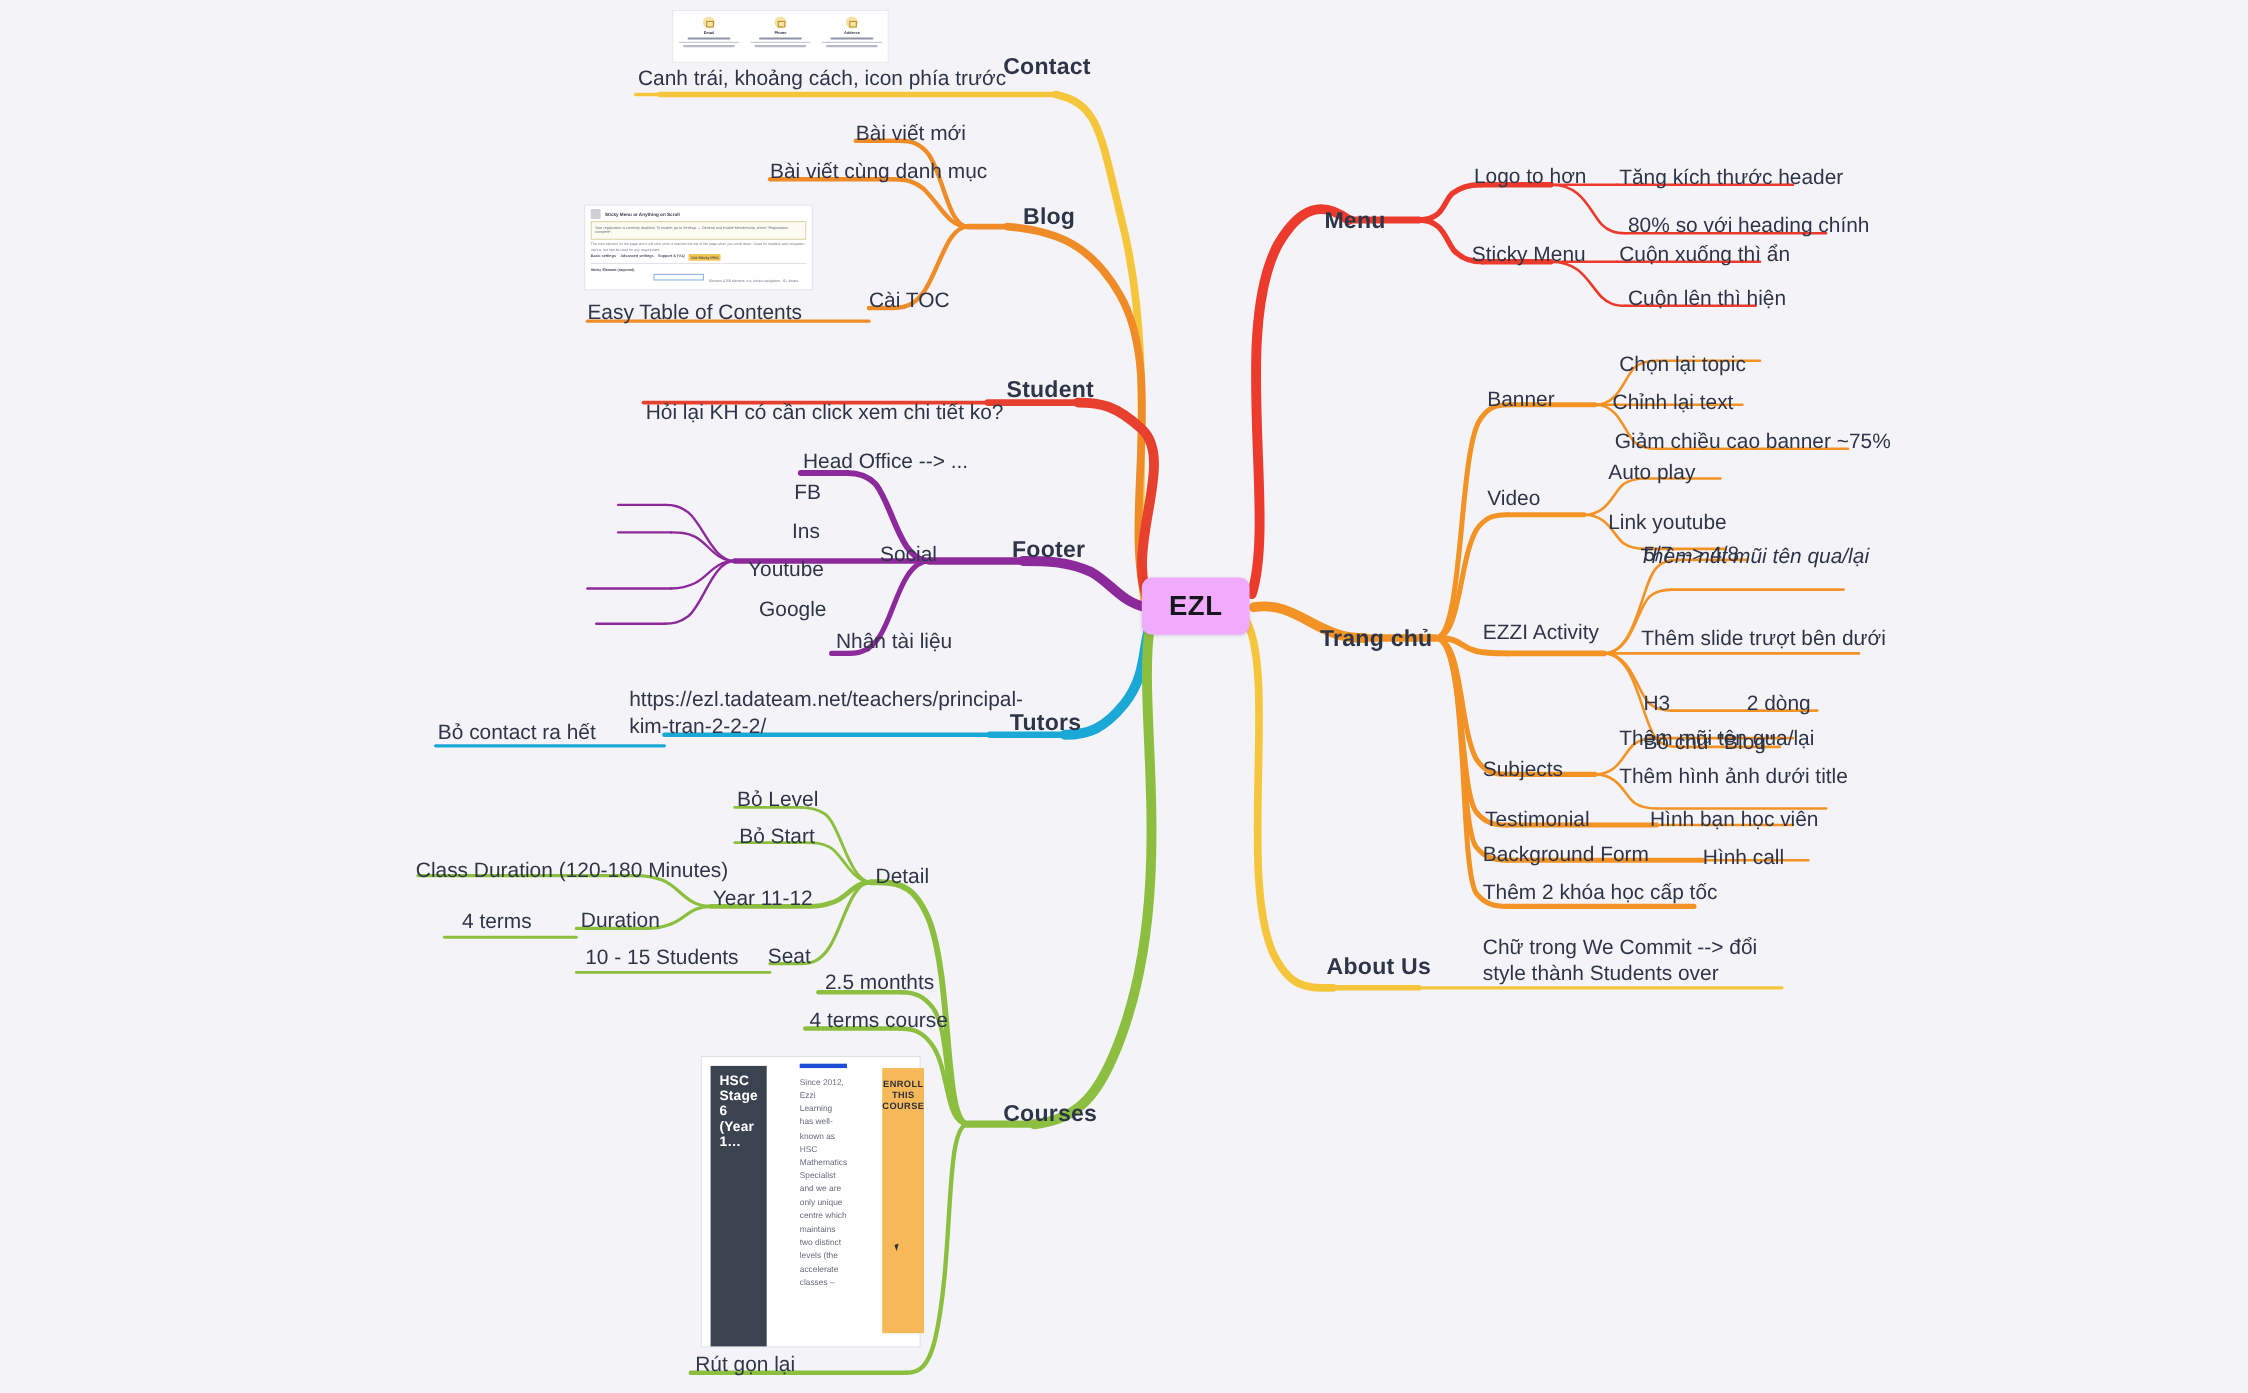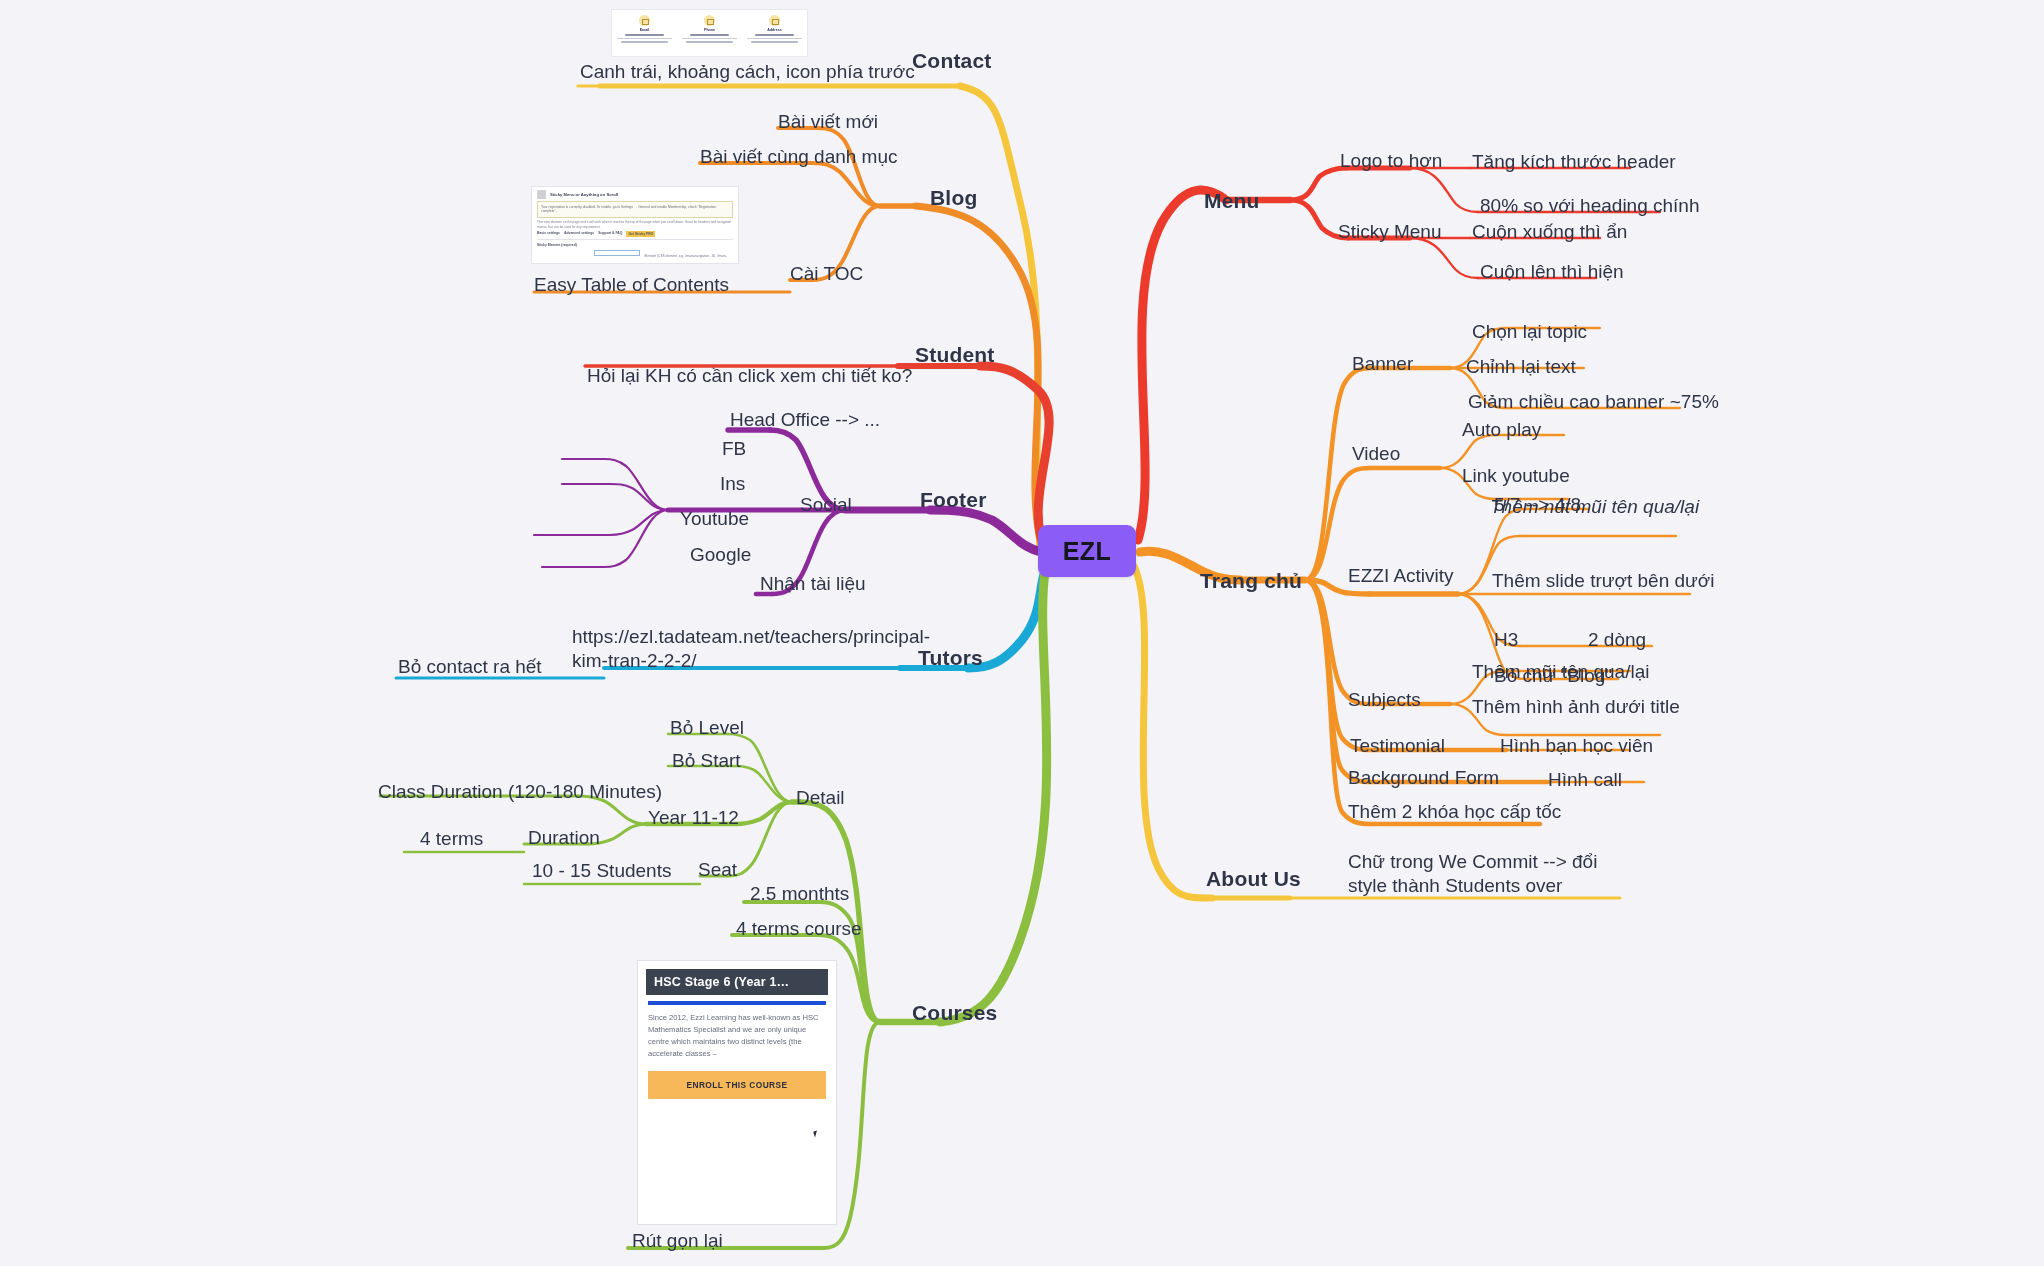--- a/index.html
+++ b/index.html
@@ -27,21 +27,21 @@
   .lvl1 { font-size: 21px; font-weight: 700; letter-spacing: .2px; }
   .lvl2 { font-size: 19px; font-weight: 400; }
   .lvl3 { font-size: 19px; font-weight: 400; }
   .wrap2 { white-space: normal; }
 
   
   #root-node {
     position: absolute;
     left: 1038px; top: 525px;
     width: 98px; height: 52px;
-    background: #8b5cf6;
+    background: #f0abfc;
     border-radius: 9px;
     box-shadow: 0 1px 3px rgba(40,40,60,.14);
     display: flex; align-items: center; justify-content: center;
     z-index: 5;
   }
   #root-node span {
     font-size: 25px; font-weight: 700; color: #15171c; letter-spacing: .5px;
   }
 
   
@@ -120,21 +120,21 @@
   }
   #blog-shot .bs-inline { font-size: 3.2px; color: #73778a; }
 
   
   #course-card {
     position: absolute; left: 637px; top: 960px;
     width: 200px; height: 265px;
     background: #ffffff;
     border: 1px solid #e0e0e7;
     z-index: 4;
-    display: flex; flex-direction: column;
+    display: flex; flex-direction: row; gap: 12px;
   }
   #course-card .cc-head {
     margin: 8px 8px 0 8px;
     background: #3c4350; color: #ffffff;
     font-size: 12.5px; font-weight: 700;
     padding: 6px 8px; letter-spacing: .2px;
   }
   #course-card .cc-body { display: flex; gap: 8px; padding: 8px 10px 4px 10px; }
   #course-card .cc-photo {
     width: 66px; height: 52px; flex: none;

